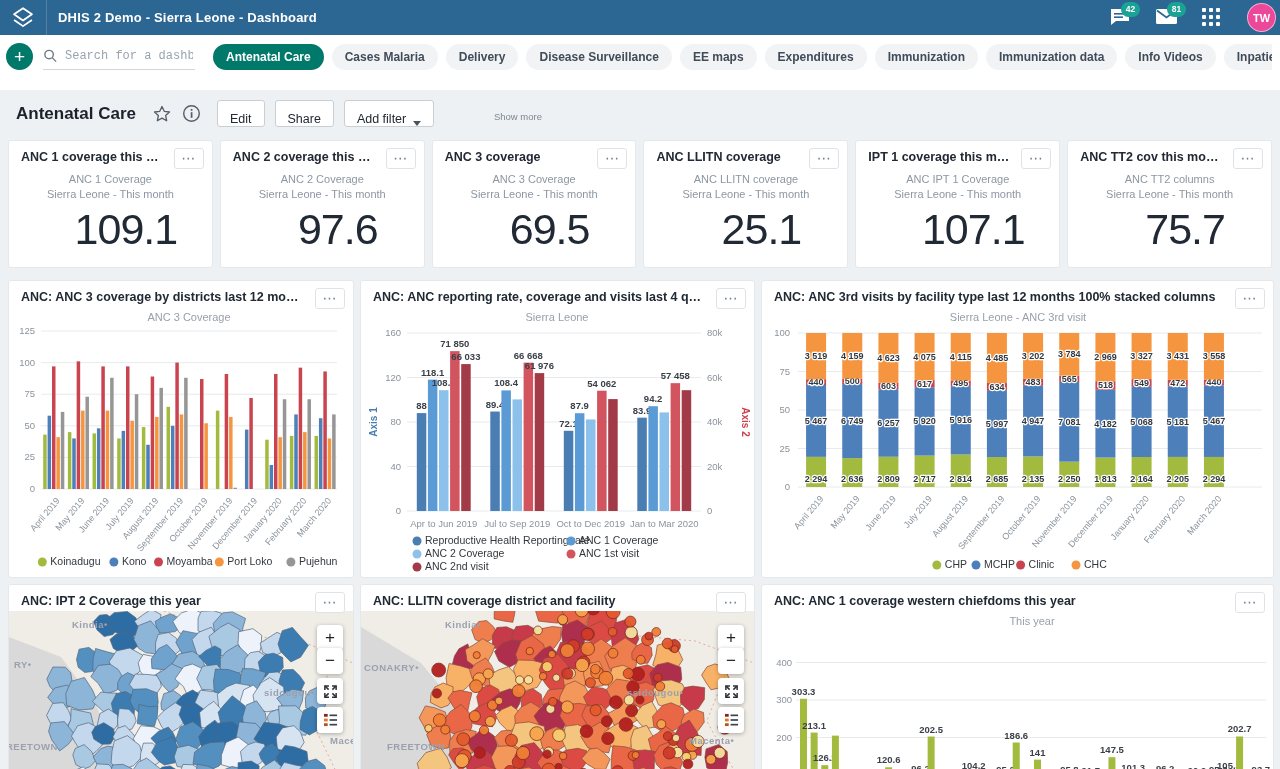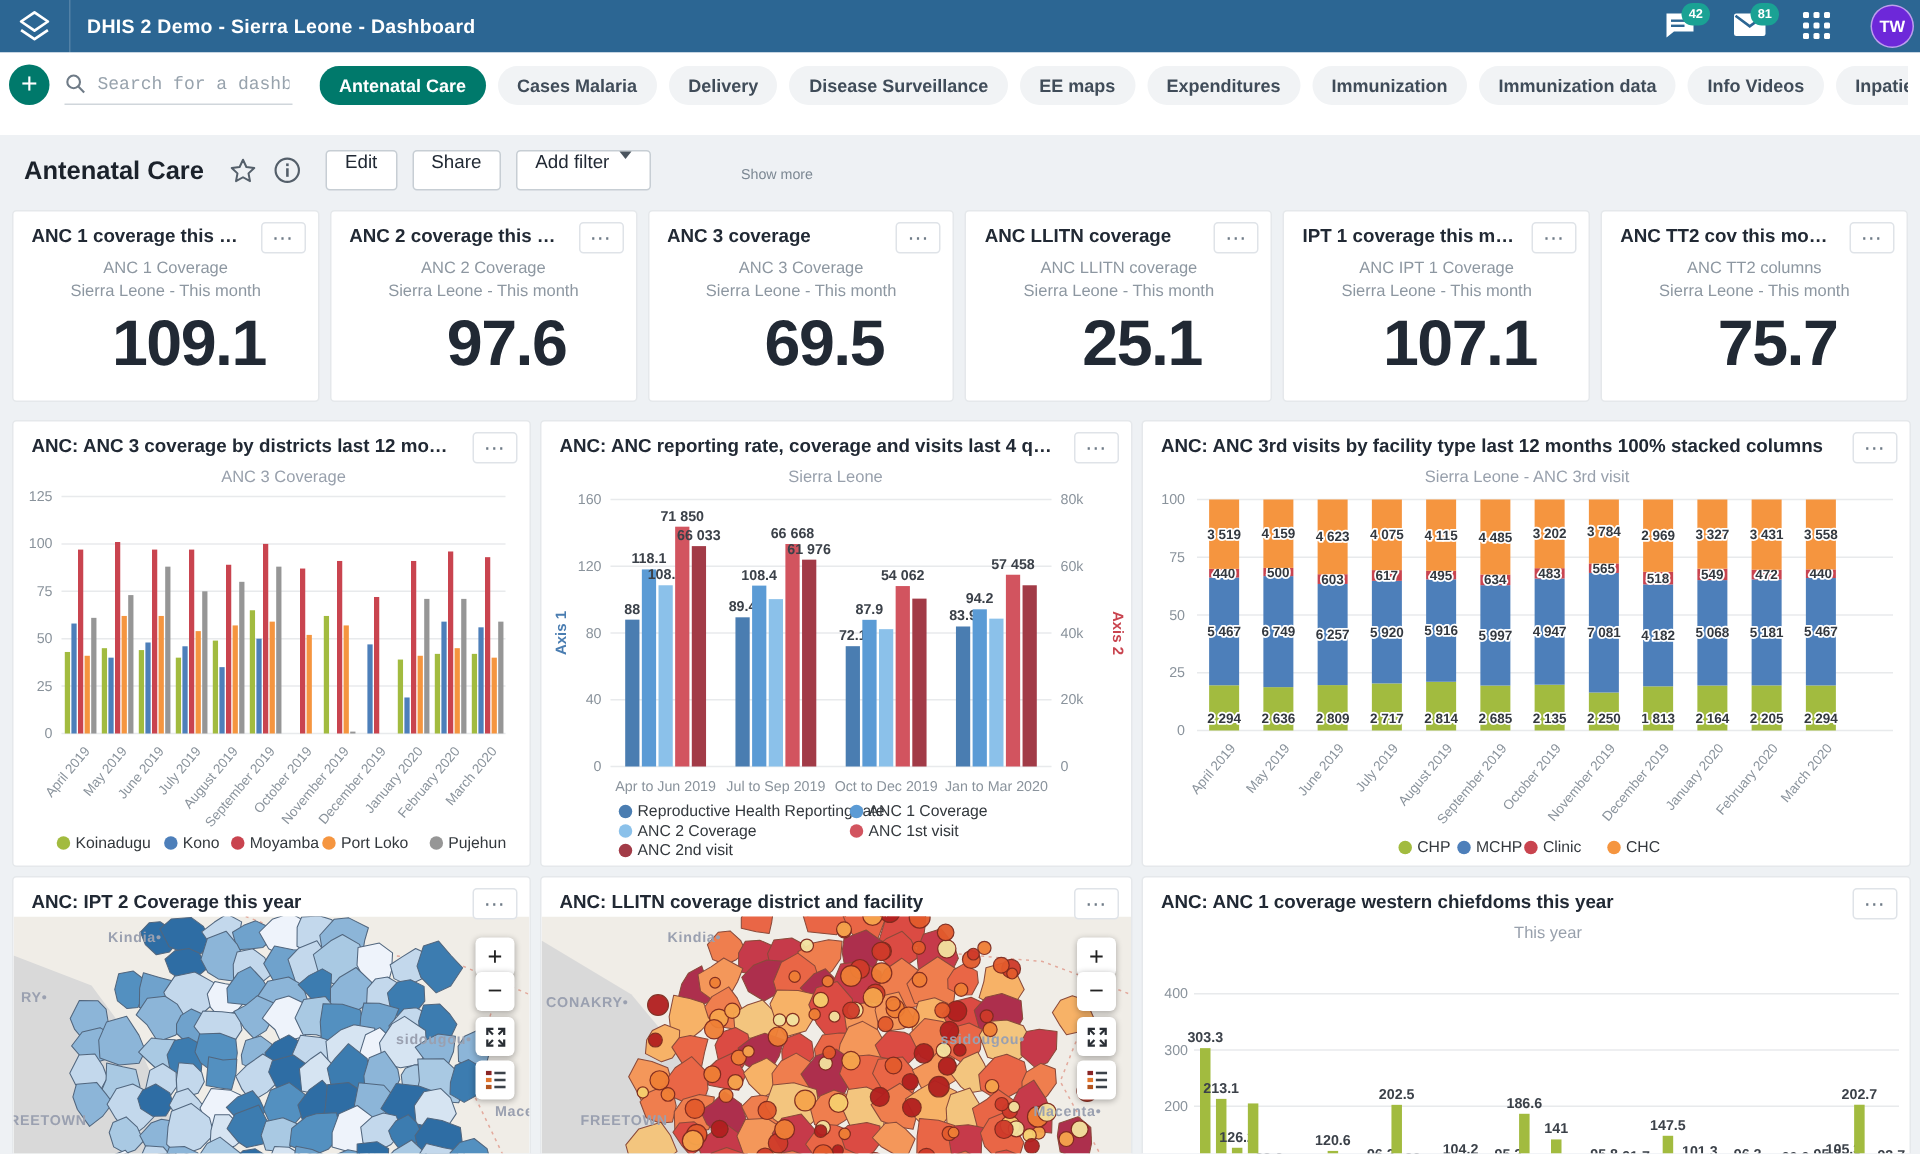--- a/index.html
+++ b/index.html
@@ -6,54 +6,54 @@
   .screen{position:relative;width:1280px;height:769px;background:#eef1f4;overflow:hidden;}
 
   
   .topbar{position:absolute;left:0;top:0;width:1280px;height:35px;background:#2c6693;display:flex;align-items:center;}
   .logo{width:46px;height:35px;display:flex;align-items:center;justify-content:center;border-right:1px solid rgba(255,255,255,.18);}
   .apptitle{color:#fff;font-size:13px;font-weight:bold;margin-left:11px;letter-spacing:.2px;}
   .top-icons{margin-left:auto;display:flex;align-items:center;gap:24px;padding-right:4px;}
   .ticon{position:relative;width:22px;height:22px;}
   .badge{position:absolute;top:-5px;right:-9px;min-width:15px;height:15px;border-radius:8px;background:#1aa294;color:#fff;
          font-size:8.5px;font-weight:bold;display:flex;align-items:center;justify-content:center;padding:0 2px;}
-  .avatar{width:27px;height:27px;border-radius:50%;background:#6d28d9;border:1px solid rgba(255,255,255,.55);
+  .avatar{width:27px;height:27px;border-radius:50%;background:#ec4899;border:1px solid rgba(255,255,255,.55);
           color:#fff;font-size:11px;font-weight:bold;display:flex;align-items:center;justify-content:center;}
 
   
   .dashbar{position:absolute;left:0;top:35px;width:1280px;height:55px;background:#fff;}
   .chipline{display:flex;align-items:center;padding:8px 8px 0 6px;}
   .plusbtn{width:27px;height:27px;border-radius:50%;background:#00796b;color:#fff;font-size:19px;line-height:25px;
            text-align:center;border:none;flex:0 0 auto;cursor:pointer;}
   .searchwrap{display:flex;align-items:center;margin-left:10px;border-bottom:1px solid #d0d6db;height:26px;width:152px;flex:0 0 auto;}
   .searchwrap input{border:none;outline:none;font-size:12px;width:128px;color:#333;background:transparent;font-family:Liberation Mono, monospace;}
   .searchwrap input::placeholder{color:#98a3ad;}
   .chips{display:flex;align-items:center;gap:8px;margin-left:18px;flex-wrap:nowrap;overflow:hidden;}
   .chip{background:#f1f3f5;color:#404c59;font-size:12px;font-weight:bold;border-radius:14px;padding:6px 13px;white-space:nowrap;cursor:pointer;}
   .chip.sel{background:#00796b;color:#fff;}
   .showmore{position:absolute;left:0;top:76px;width:1036px;text-align:center;font-size:9.5px;color:#7c8893;cursor:pointer;}
 
   
   .titlebar{position:absolute;left:16px;top:100px;display:flex;align-items:center;gap:10px;}
   .pagetitle{font-size:17px;font-weight:bold;color:#1b222b;margin-right:6px;}
   .tbtn{background:#fff;border:1px solid #c7ced4;border-radius:3px;height:27px;padding:0 12px;font-size:12.5px;color:#212934;
-        display:flex;align-items:flex-start;gap:7px;cursor:pointer;font-family:"Liberation Sans",sans-serif;}
+        display:flex;align-items:flex-end;gap:7px;cursor:pointer;font-family:"Liberation Sans",sans-serif;}
   .caret{width:0;height:0;border-left:4px solid transparent;border-right:4px solid transparent;border-top:5px solid #4a545e;}
 
   
   .card{position:absolute;background:#fff;border:1px solid #e5e8eb;border-radius:3px;overflow:hidden;}
   .card-title{position:absolute;left:12px;top:9px;right:48px;font-size:12.5px;font-weight:bold;color:#212934;white-space:nowrap;
               overflow:hidden;text-overflow:ellipsis;z-index:3;}
   .more{position:absolute;top:7px;right:8px;width:30px;height:21px;border:1px solid #dfe3e8;border-radius:3px;color:#6f7b87;
         background:#fff;text-align:center;line-height:17px;font-size:14px;letter-spacing:1px;cursor:pointer;z-index:4;}
   .statgrid{position:absolute;left:8px;top:140px;width:1264px;height:128px;display:grid;grid-template-columns:repeat(6,1fr);gap:7px;}
   .stat{position:relative;background:#fff;border:1px solid #e5e8eb;border-radius:3px;}
   .stat .sub{font-size:11px;color:#8d97a1;text-align:center;line-height:15px;}
   .stat .sub1{margin-top:31px;}
-  .stat .big{font-size:43px;color:#212934;text-align:center;margin-top:3px;font-weight:bold;letter-spacing:-1px;padding-left:31px;}
+  .stat .big{font-size:43px;color:#212934;text-align:center;margin-top:3px;font-weight:normal;letter-spacing:-1px;padding-left:31px;}
 
   svg text{font-family:"Liberation Sans",sans-serif;}
   .t-sub{font-size:11px;fill:#98a0ac;}
   .t-ax{font-size:9.5px;fill:#8a939c;}
   .t-xlab{font-size:9px;fill:#8a939c;}
   .t-dl{font-size:9.5px;font-weight:bold;fill:#3b4149;}
   .t-halo{font-size:9px;font-weight:bold;fill:#33383f;paint-order:stroke;stroke:#ffffff;stroke-width:2.4px;stroke-linejoin:round;}
   .t-leg{font-size:10.5px;fill:#33383d;}
   .t-axname{font-size:10px;font-weight:bold;}
   .t-place{font-size:9.5px;font-weight:bold;fill:#9aa0b0;letter-spacing:.5px;}

